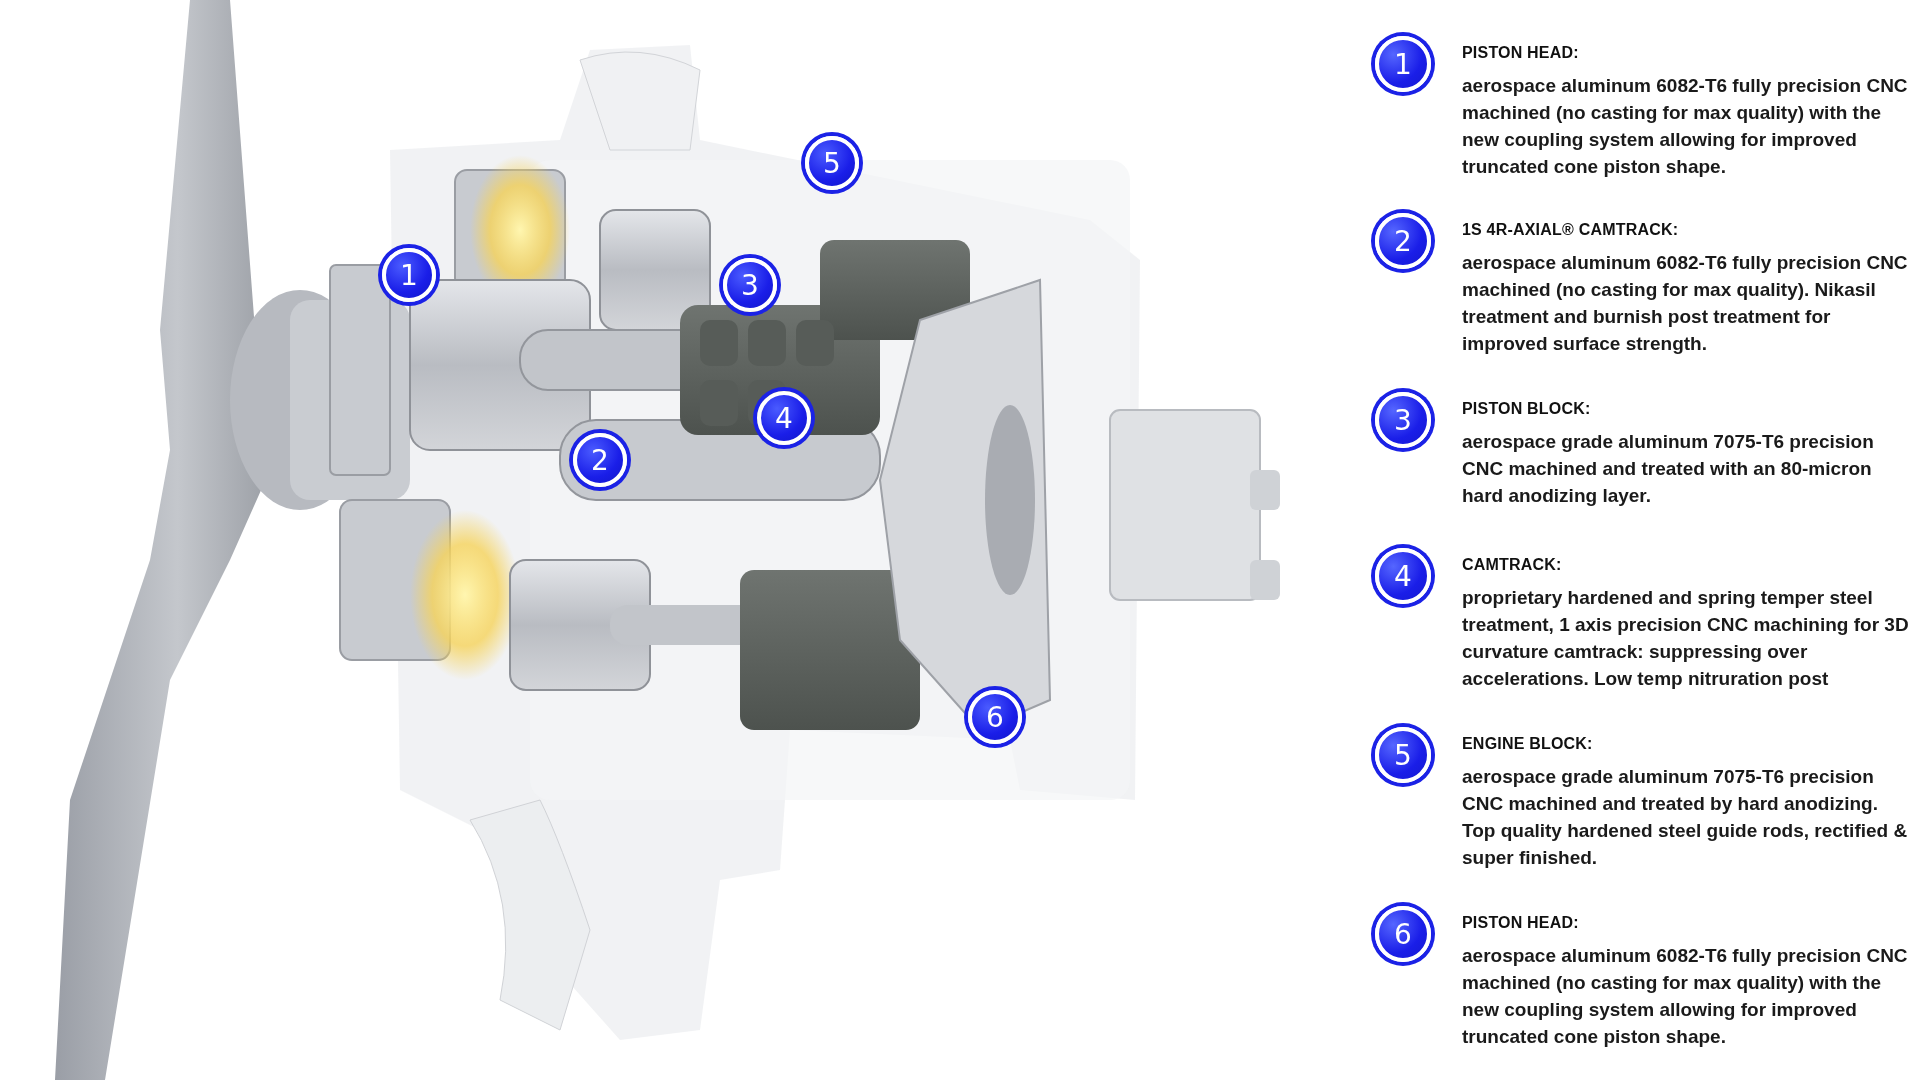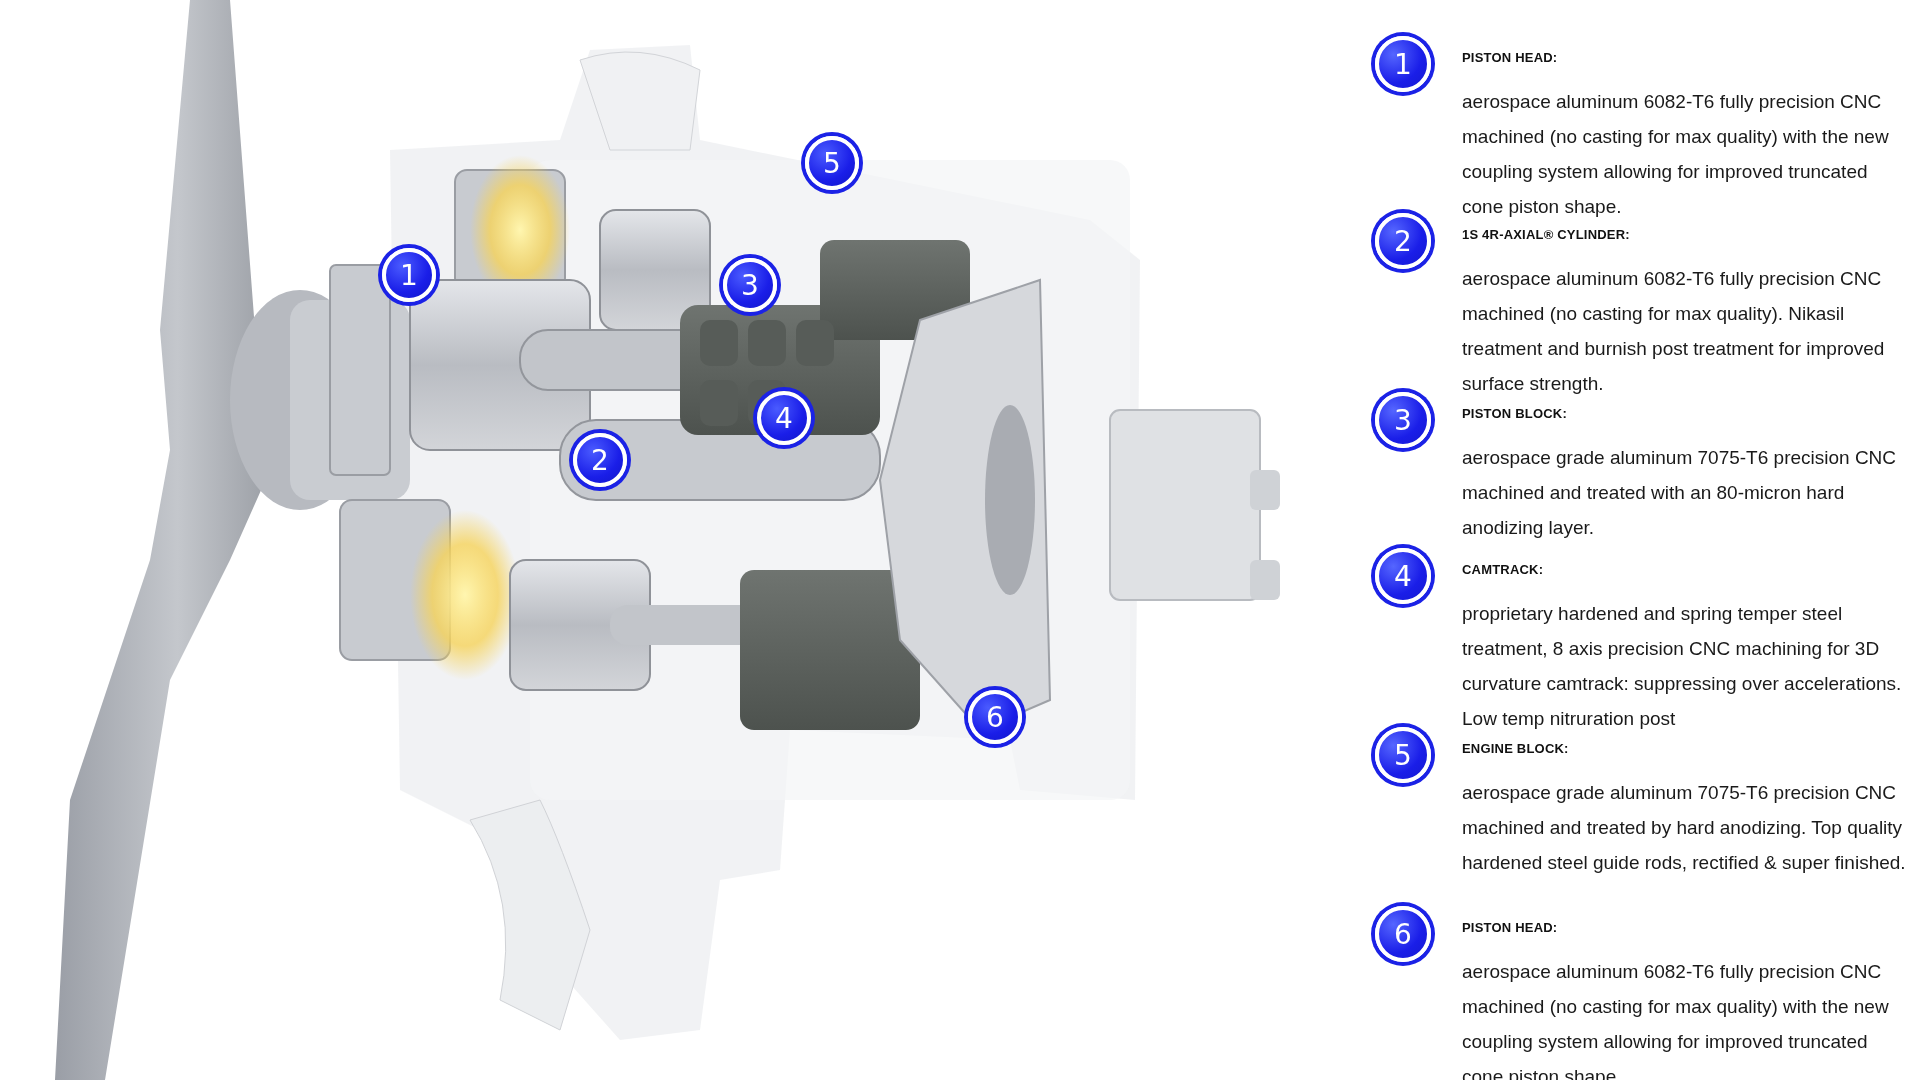--- a/index.html
+++ b/index.html
@@ -2,22 +2,22 @@
 <html><head>
 <meta charset="utf-8">
 <style>
   html,body{margin:0;padding:0;}
   body{width:1920px;height:1080px;background:#ffffff;position:relative;overflow:hidden;font-family:"Liberation Sans",sans-serif;}
   .figure{position:absolute;left:0;top:0;width:1360px;height:1080px;}
   .badge{position:absolute;width:54px;height:54px;border-radius:50%;background:radial-gradient(circle at 35% 30%,#4a5bff,#1a1ee8 60%,#1016c8);border:4px solid #ffffff;box-shadow:0 0 0 4px #1b22e6;color:#fff;font-family:"DejaVu Sans",sans-serif;font-size:28px;display:flex;align-items:center;justify-content:center;transform:translate(-50%,-50%);box-sizing:border-box;}
   .legend{position:absolute;left:1370px;top:0;width:550px;height:1080px;}
   .item{position:absolute;left:0;width:550px;}
   .item .lbadge{position:absolute;left:5px;top:0;width:56px;height:56px;border-radius:50%;background:radial-gradient(circle at 30% 30%,#5566ff,#1a1ee8 60%,#1418d0);border:4px solid #fff;box-shadow:0 0 0 4px #1b22e6;color:#fff;font-family:"DejaVu Sans",sans-serif;font-size:28px;display:flex;align-items:center;justify-content:center;box-sizing:border-box;}
-  .item .title{position:absolute;left:92px;top:14px;font-size:13px;font-weight:bold;color:#111;letter-spacing:0.2px;text-align:center;}
-  .item .desc{position:absolute;left:92px;top:48px;width:450px;font-size:19px;line-height:35px;color:#1a1a1a;}
+  .item .title{position:absolute;left:92px;top:8px;font-size:16px;font-weight:bold;color:#111;letter-spacing:0.2px;text-align:center;}
+  .item .desc{position:absolute;left:92px;top:36px;width:450px;font-size:19px;line-height:27px;color:#1a1a1a;font-weight:bold;}
 </style>
 </head>
 <body>
 
 <div class="figure">
   <svg width="1360" height="1080" viewBox="0 0 1360 1080">
     <defs>
       <linearGradient id="prop" x1="0" y1="0" x2="1" y2="0">
         <stop offset="0" stop-color="#9a9ea6"></stop>
           <stop offset="0.5" stop-color="#c4c7cc"></stop>
@@ -93,32 +93,32 @@
 </div>
 
 <div class="legend">
   <div class="item" style="top:36px;">
     <div class="lbadge">1</div>
     <div class="title">PISTON HEAD:</div>
     <div class="desc">aerospace aluminum 6082-T6 fully precision CNC machined (no casting for max quality) with the new coupling system allowing for improved truncated cone piston shape.</div>
   </div>
   <div class="item" style="top:213px;">
     <div class="lbadge">2</div>
-    <div class="title">1S 4R-AXIAL® CYLINDER:</div>
+    <div class="title">1S 4R-AXIAL® CAMTRACK:</div>
     <div class="desc">aerospace aluminum 6082-T6 fully precision CNC machined (no casting for max quality). Nikasil treatment and burnish post treatment for improved surface strength.</div>
   </div>
   <div class="item" style="top:392px;">
     <div class="lbadge">3</div>
     <div class="title">PISTON BLOCK:</div>
     <div class="desc">aerospace grade aluminum 7075-T6 precision CNC machined and treated with an 80-micron hard anodizing layer.</div>
   </div>
   <div class="item" style="top:548px;">
     <div class="lbadge">4</div>
     <div class="title">CAMTRACK:</div>
-    <div class="desc">proprietary hardened and spring temper steel treatment, 8 axis precision CNC machining for 3D curvature camtrack: suppressing over accelerations. Low temp nitruration post</div>
+    <div class="desc">proprietary hardened and spring temper steel treatment, 1 axis precision CNC machining for 3D curvature camtrack: suppressing over accelerations. Low temp nitruration post</div>
   </div>
   <div class="item" style="top:727px;">
     <div class="lbadge">5</div>
     <div class="title">ENGINE BLOCK:</div>
     <div class="desc">aerospace grade aluminum 7075-T6 precision CNC machined and treated by hard anodizing. Top quality hardened steel guide rods, rectified &amp; super finished.</div>
   </div>
   <div class="item" style="top:906px;">
     <div class="lbadge">6</div>
     <div class="title">PISTON HEAD:</div>
     <div class="desc">aerospace aluminum 6082-T6 fully precision CNC machined (no casting for max quality) with the new coupling system allowing for improved truncated cone piston shape.</div>

